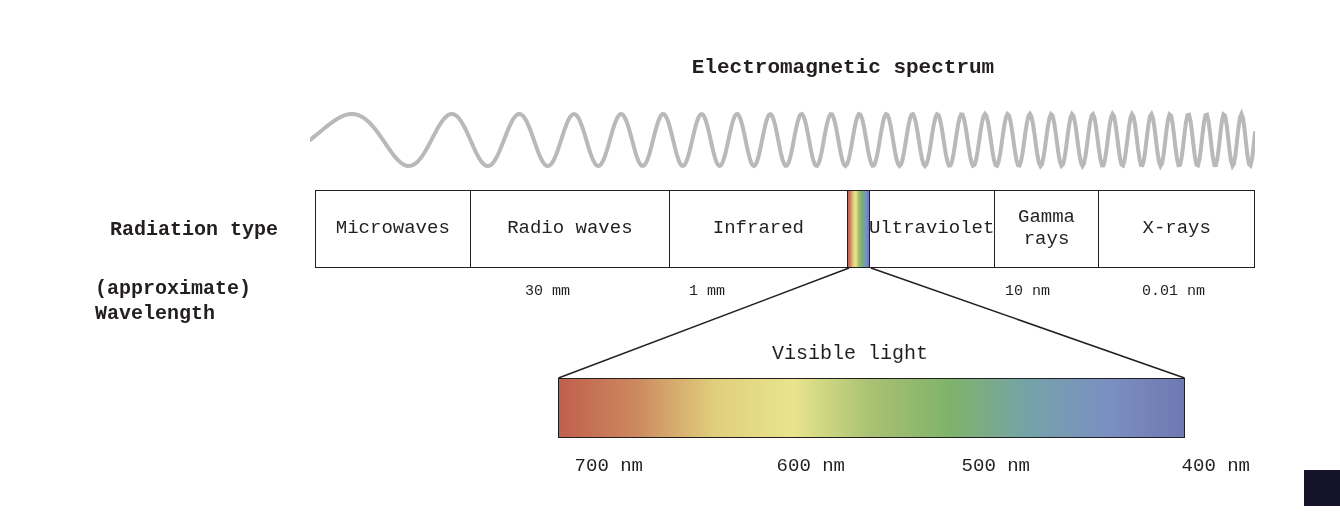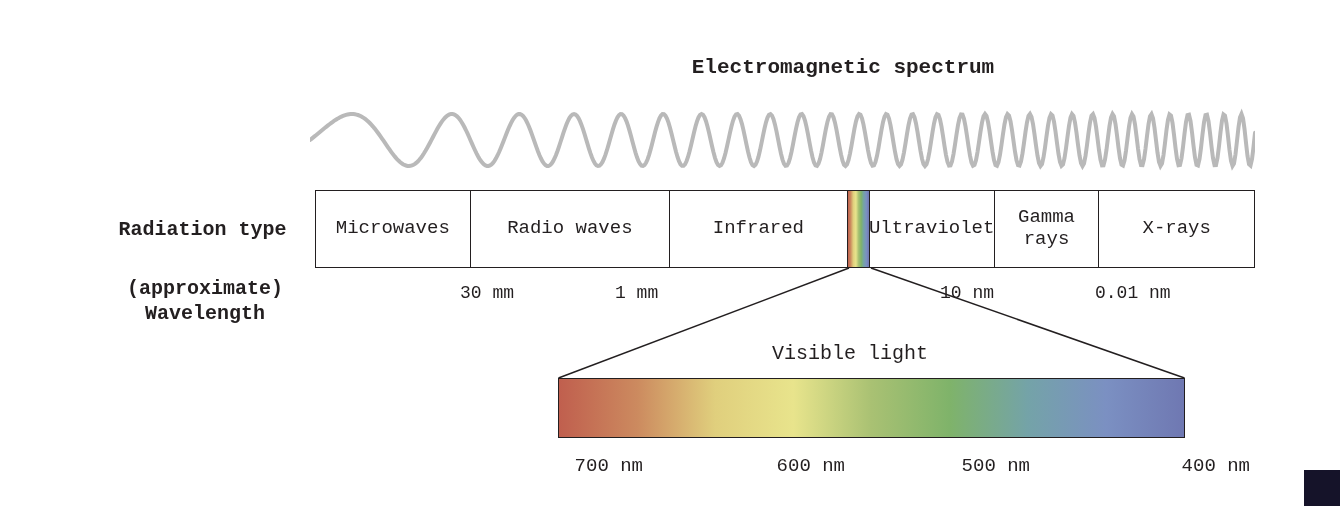--- a/index.html
+++ b/index.html
@@ -21,23 +21,23 @@
     display:flex;box-sizing:border-box;
     border:1.5px solid #231f20;background:#ffffff;
   }
   .cell{
     display:flex;align-items:center;justify-content:center;
     box-sizing:border-box;border-right:1.5px solid #231f20;
     font-size:19px;text-align:center;line-height:1.15;
     padding:0 2px;
   }
   .cell:last-child{border-right:none;}
-  .side-label{position:absolute;font-weight:bold;font-size:20px;text-align:center;line-height:1.25;}
+  .side-label{position:absolute;font-weight:bold;font-size:20px;text-align:left;line-height:1.25;}
   .wl-marker{
-    position:absolute;top:283px;width:110px;text-align:left;font-size:18px;
+    position:absolute;top:283px;width:110px;text-align:right;font-size:15px;
   }
   .callout-svg{position:absolute;left:0;top:0;width:1340px;height:532px;pointer-events:none;}
   .visible-label{
     position:absolute;left:772px;top:342px;width:200px;text-align:left;font-size:20px;
   }
   .vis-bar{
     position:absolute;left:558px;top:378px;width:627px;height:60px;
     box-sizing:border-box;border:1px solid #231f20;
   }
   .vis-wl{

